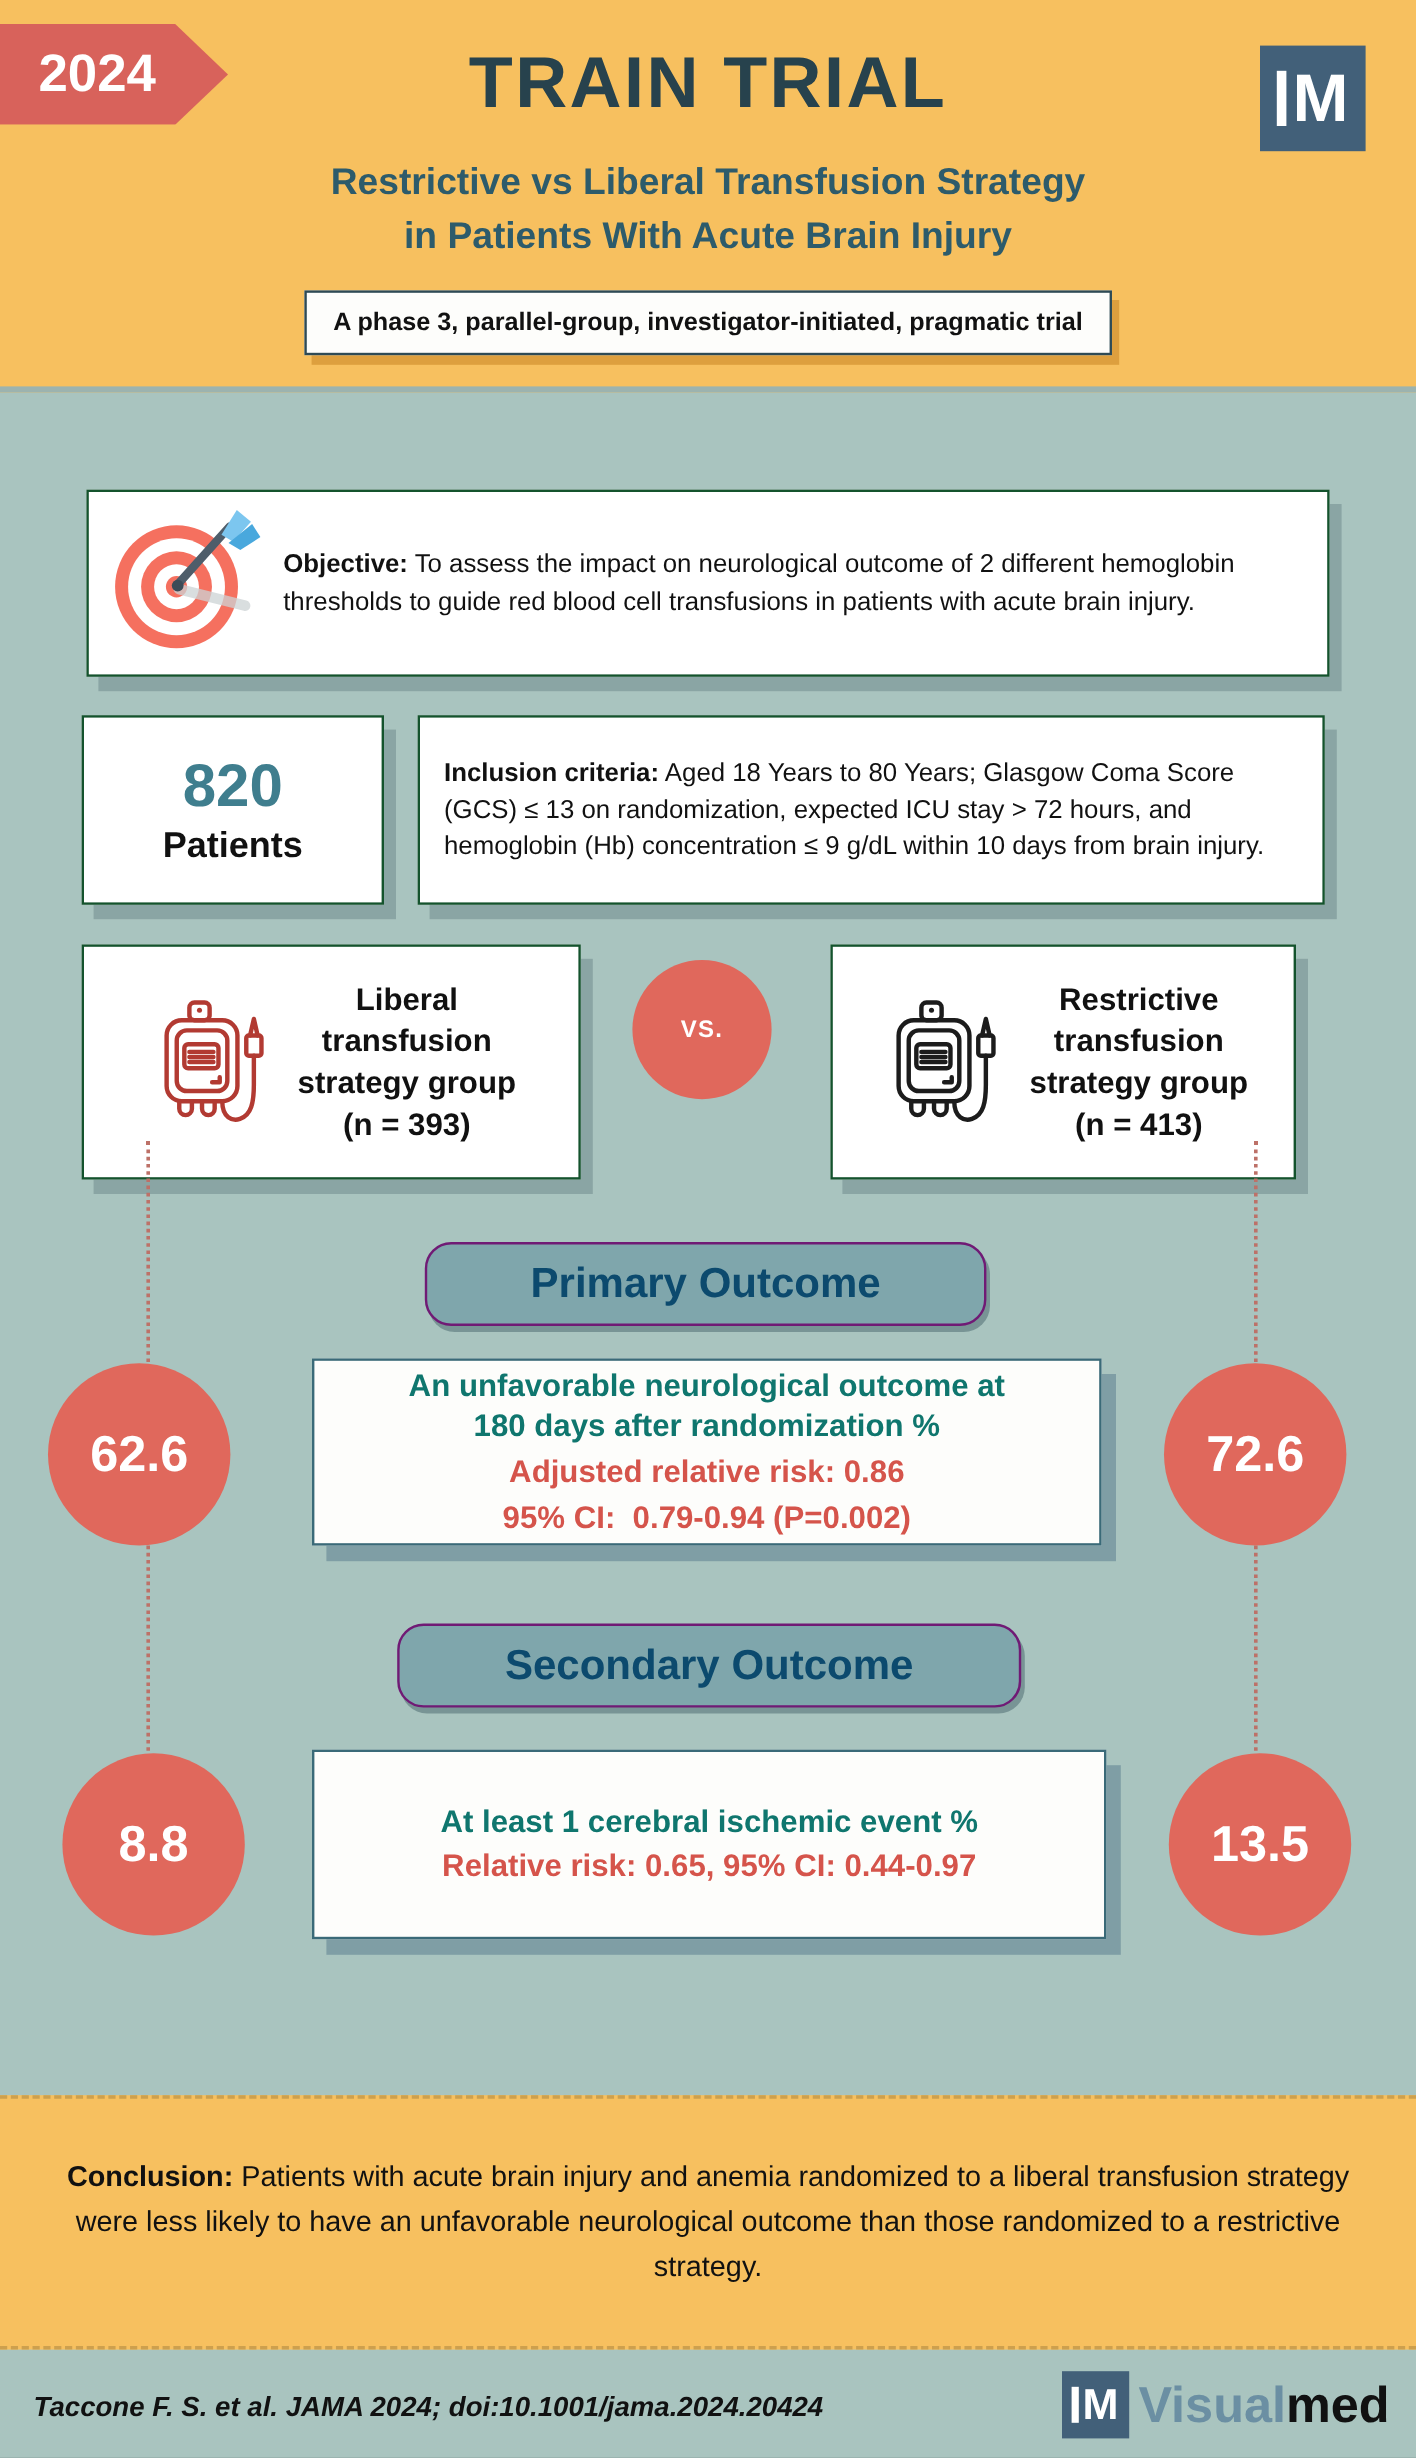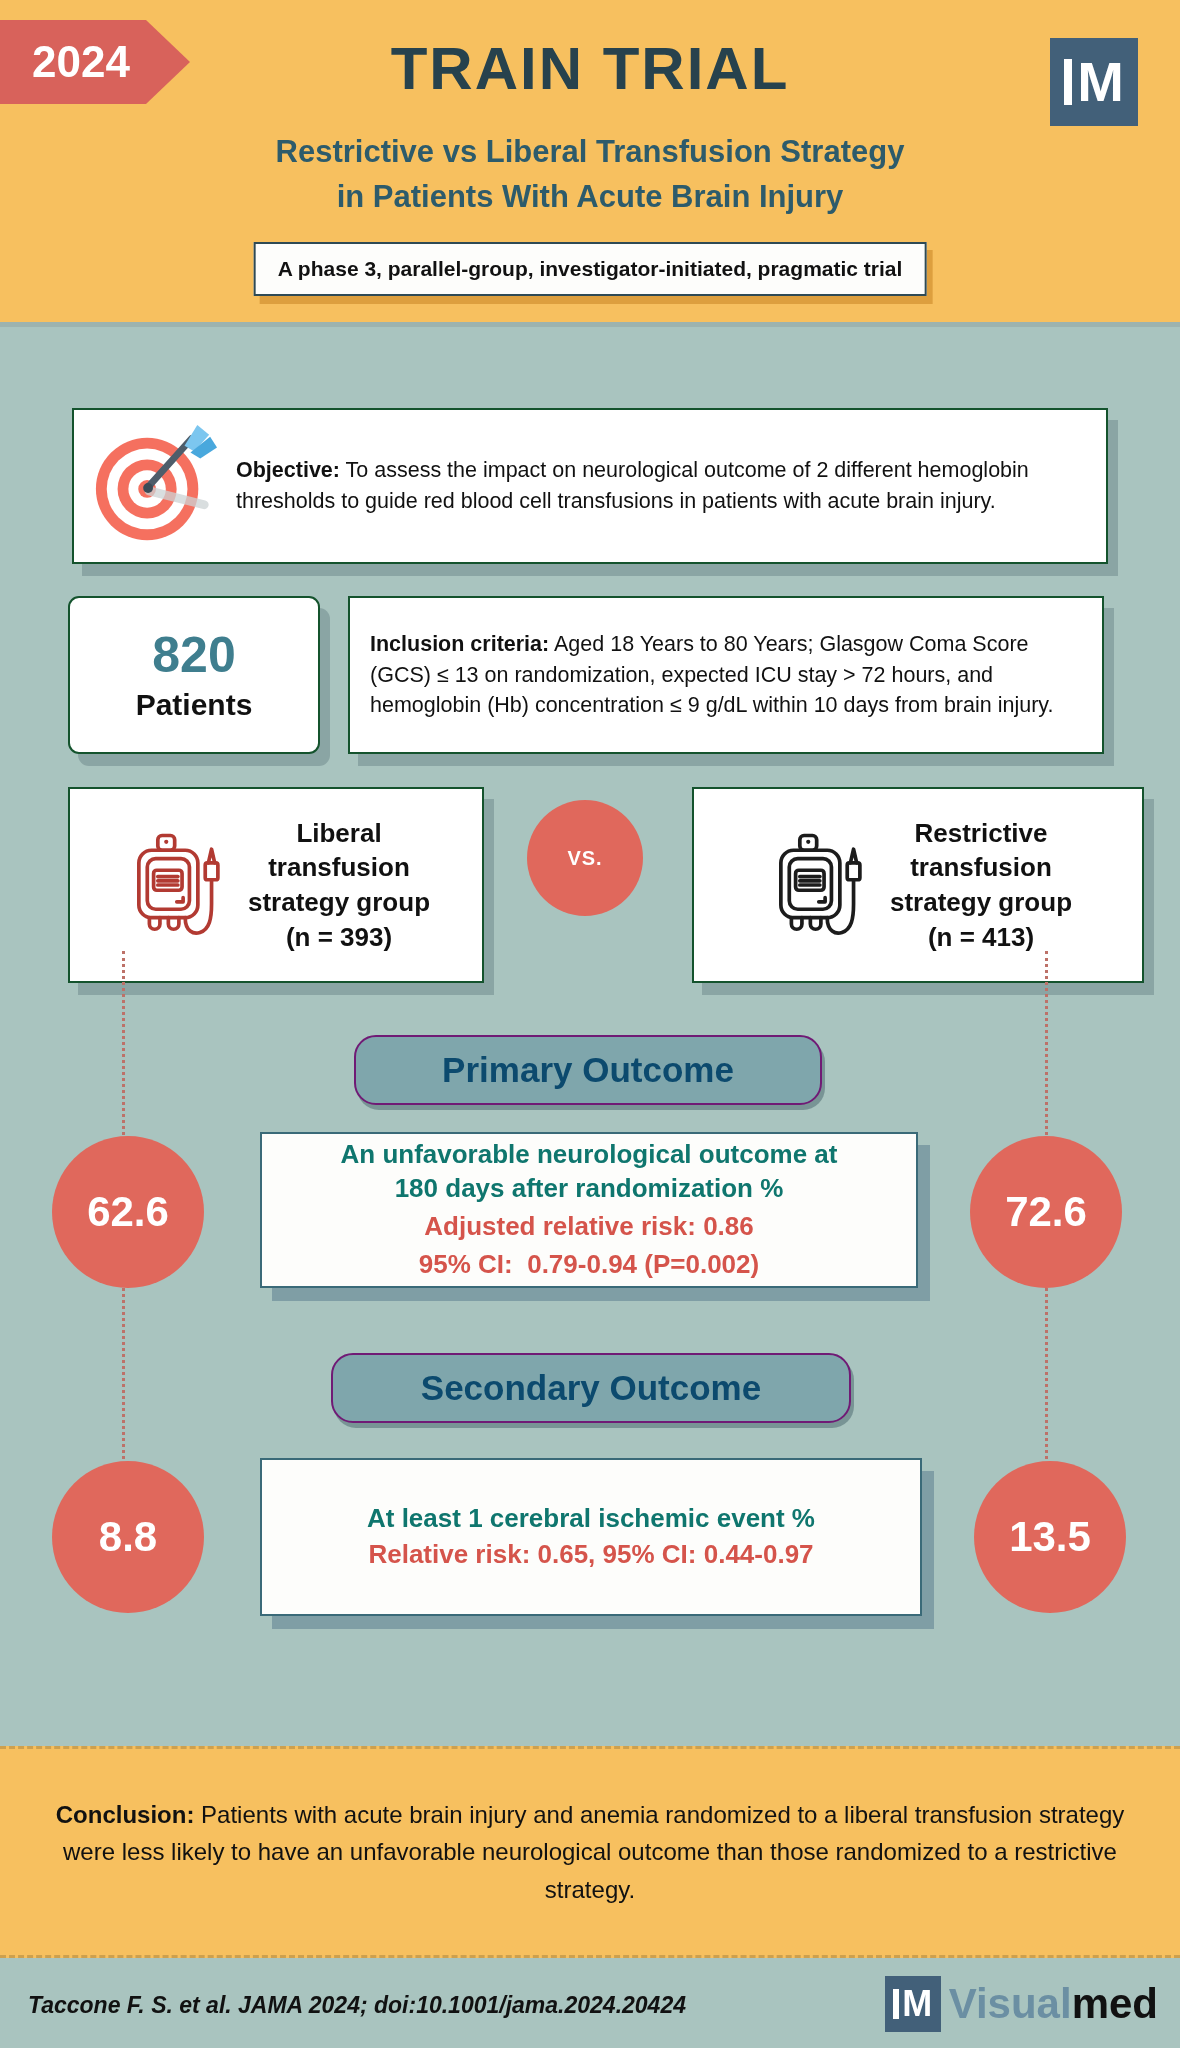--- a/index.html
+++ b/index.html
@@ -39,28 +39,28 @@
   .header-logo .m{font-size:56px;}
   
   .card{
     position:absolute;background:#ffffff;border:2px solid #14532d;
     box-shadow:10px 12px 0 #8aa5a4;box-sizing:border-box;margin-top:32px;
   }
   .objective-card{left:72px;top:376px;width:1036px;height:156px;display:flex;align-items:center;gap:18px;padding:10px 26px 10px 16px;}
   .objective-card svg{flex:0 0 128px;}
   .body-text{font-size:21.5px;line-height:1.42;color:#111;font-weight:500;}
   .body-text b{font-weight:bold;}
-  .patients-card{left:68px;top:564px;width:252px;height:158px;display:flex;flex-direction:column;align-items:center;justify-content:center;gap:10px;border-radius:11px;}
+  .patients-card{left:68px;top:564px;width:252px;height:158px;display:flex;flex-direction:column;align-items:center;justify-content:center;gap:10px;}
   .patients-count{font-size:50px;font-weight:bold;color:#3f7e8e;line-height:1;}
   .patients-label{font-size:30px;font-weight:bold;color:#111;line-height:1;}
   .inclusion-card{left:348px;top:564px;width:756px;height:158px;display:flex;align-items:center;padding:10px 20px;}
   
   .group-card{top:755px;height:196px;display:flex;align-items:center;justify-content:center;gap:8px;padding:0 10px;}
   .group-card.liberal{left:68px;width:416px;}
-  .group-card.restrictive{left:692px;width:452px;}
+  .group-card.restrictive{left:692px;width:388px;}
   .group-card svg{flex:0 0 118px;}
   .group-label{font-size:26px;font-weight:bold;color:#111;text-align:center;line-height:1.33;white-space:pre-line;}
   .vs-circle{
     position:absolute;left:527px;top:800px;width:116px;height:116px;border-radius:50%;
     background:#e0685c;display:flex;align-items:center;justify-content:center;
     color:#fff;font-size:20px;font-weight:bold;letter-spacing:1px;
   }
   
   .dotline{position:absolute;width:0;border-left:3px dotted #bd7168;top:951px;height:586px;}
   .dotline.left{left:122px;}
@@ -81,21 +81,21 @@
   }
   .primary-card{left:260px;top:1132px;width:658px;height:156px;gap:4px;}
   .secondary-card{left:260px;top:1458px;width:662px;height:158px;gap:2px;}
   .outcome-desc{font-size:26px;font-weight:bold;color:#0f766e;line-height:1.3;white-space:pre-line;}
   .outcome-stat{font-size:26px;font-weight:bold;color:#d5544b;line-height:1.3;white-space:pre-wrap;}
   .value-circle{
     position:absolute;width:152px;height:152px;border-radius:50%;background:#e0685c;
     display:flex;align-items:center;justify-content:center;color:#fff;
     font-size:42px;font-weight:bold;
   }
-  .v-primary-left{left:52px;top:1136px;}
+  .v-primary-left{left:40px;top:1136px;}
   .v-primary-right{left:970px;top:1136px;}
   .v-secondary-left{left:52px;top:1461px;}
   .v-secondary-right{left:974px;top:1461px;}
   
   .conclusion-band{
     position:absolute;left:0;top:1746px;width:1180px;height:212px;background:#f7c05f;
     border-top:3px dashed #cda04e;border-bottom:3px dashed #cda04e;
     display:flex;align-items:center;justify-content:center;box-sizing:border-box;
   }
   .conclusion-text{width:1100px;text-align:center;font-size:24px;font-weight:500;color:#111;line-height:1.55;}

